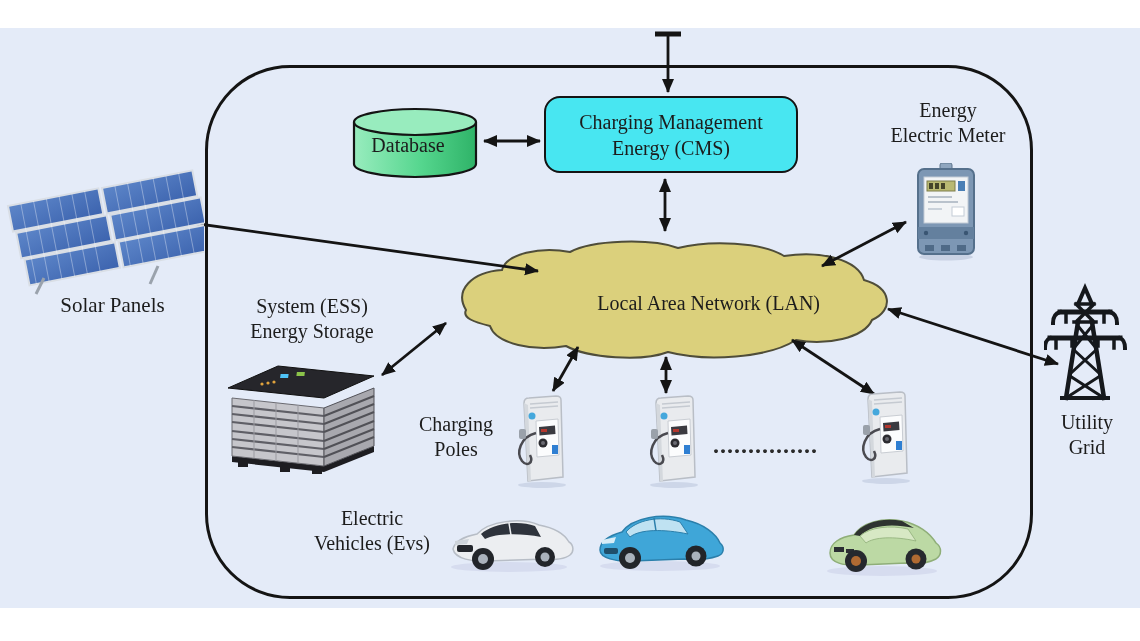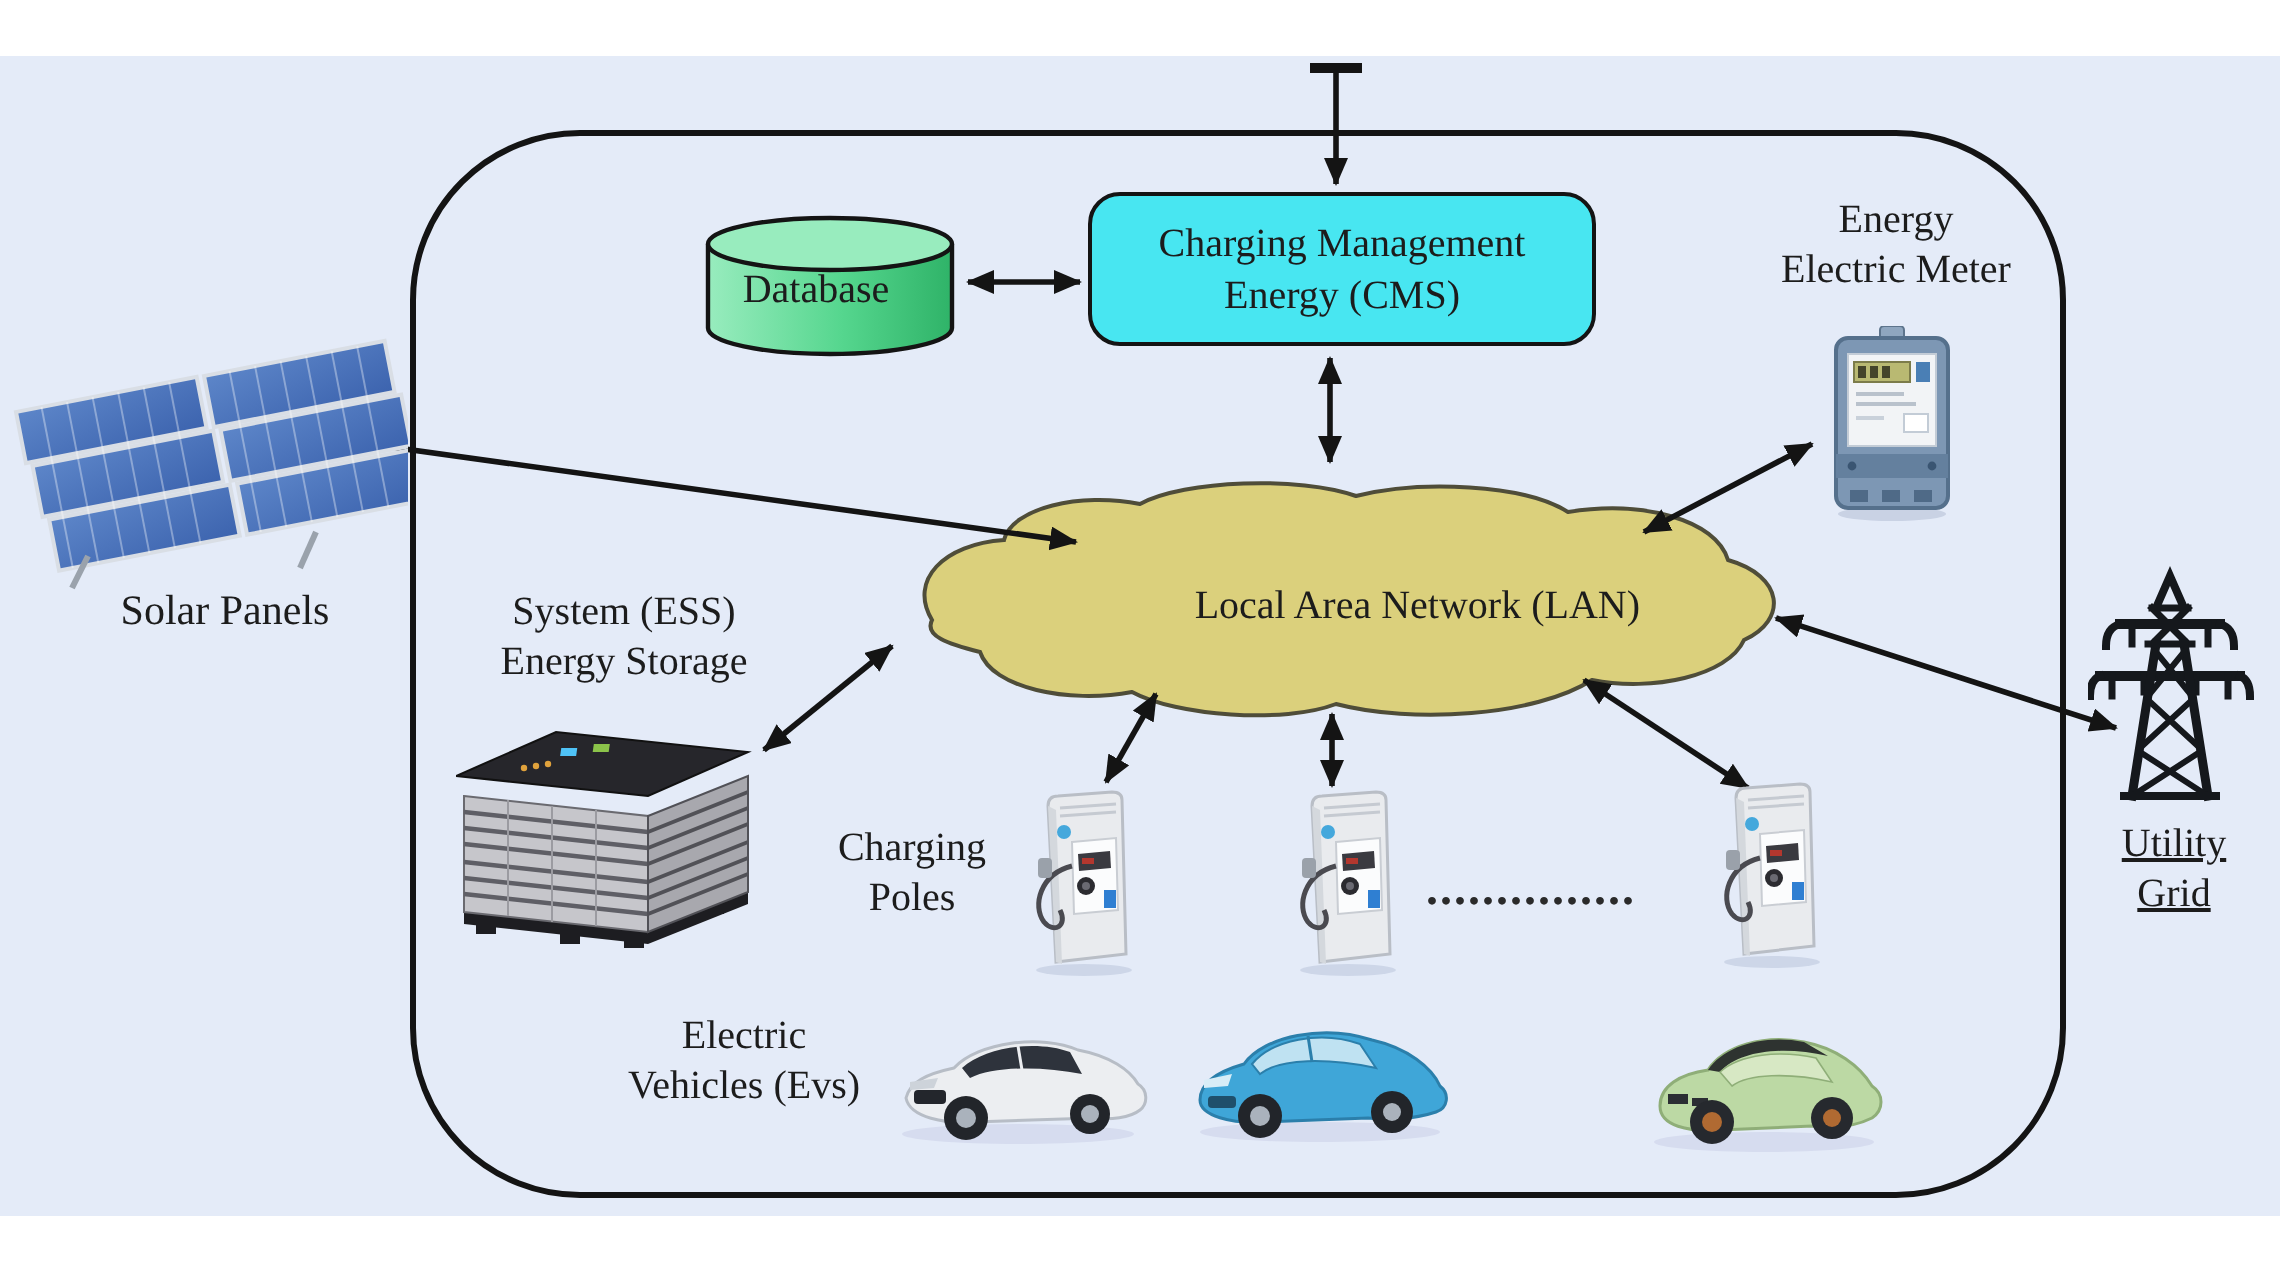--- a/index.html
+++ b/index.html
@@ -26,21 +26,21 @@
     display:flex;flex-direction:column;align-items:center;justify-content:center;
     font-size:20px;line-height:1.3;text-align:center;
   }
   .meter-label{left:866px;top:98px;width:164px;font-size:20px;}
   .lan-label{left:510px;top:291px;width:310px;font-size:20px;text-align:right;}
   .solar-label{left:25px;top:292px;width:175px;font-size:21px;}
   .ess-label{left:222px;top:294px;width:180px;font-size:20px;}
   .poles-label{left:402px;top:412px;width:108px;font-size:20px;}
   .dots-label{left:708px;top:430px;width:115px;font-size:24px;font-weight:bold;letter-spacing:1px;color:#2a2a2a;}
   .evs-label{left:293px;top:506px;width:158px;font-size:20px;}
-  .grid-label{left:1044px;top:410px;width:86px;font-size:20px;text-decoration:underline;}
+  .grid-label{left:1044px;top:410px;width:86px;font-size:20px;}
 </style>
 </head>
 <body>
 
 <div class="canvas">
 
   <div class="diagram-bg"></div>
 
   <div class="station-box"></div>
 

